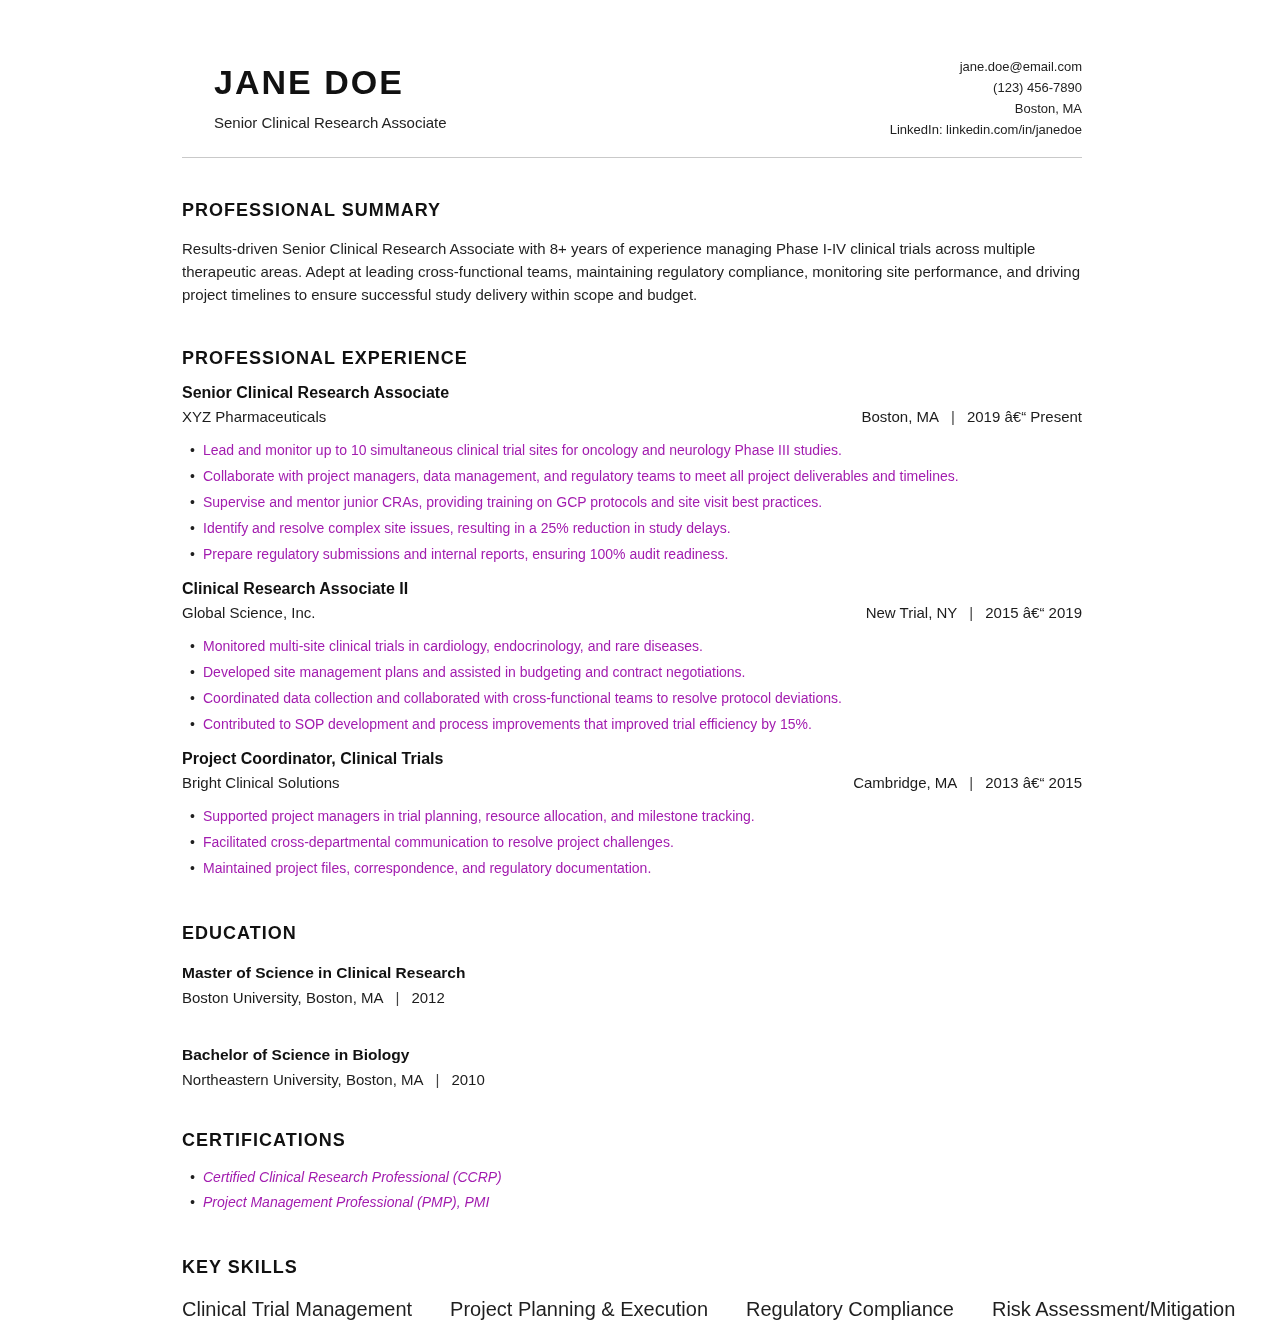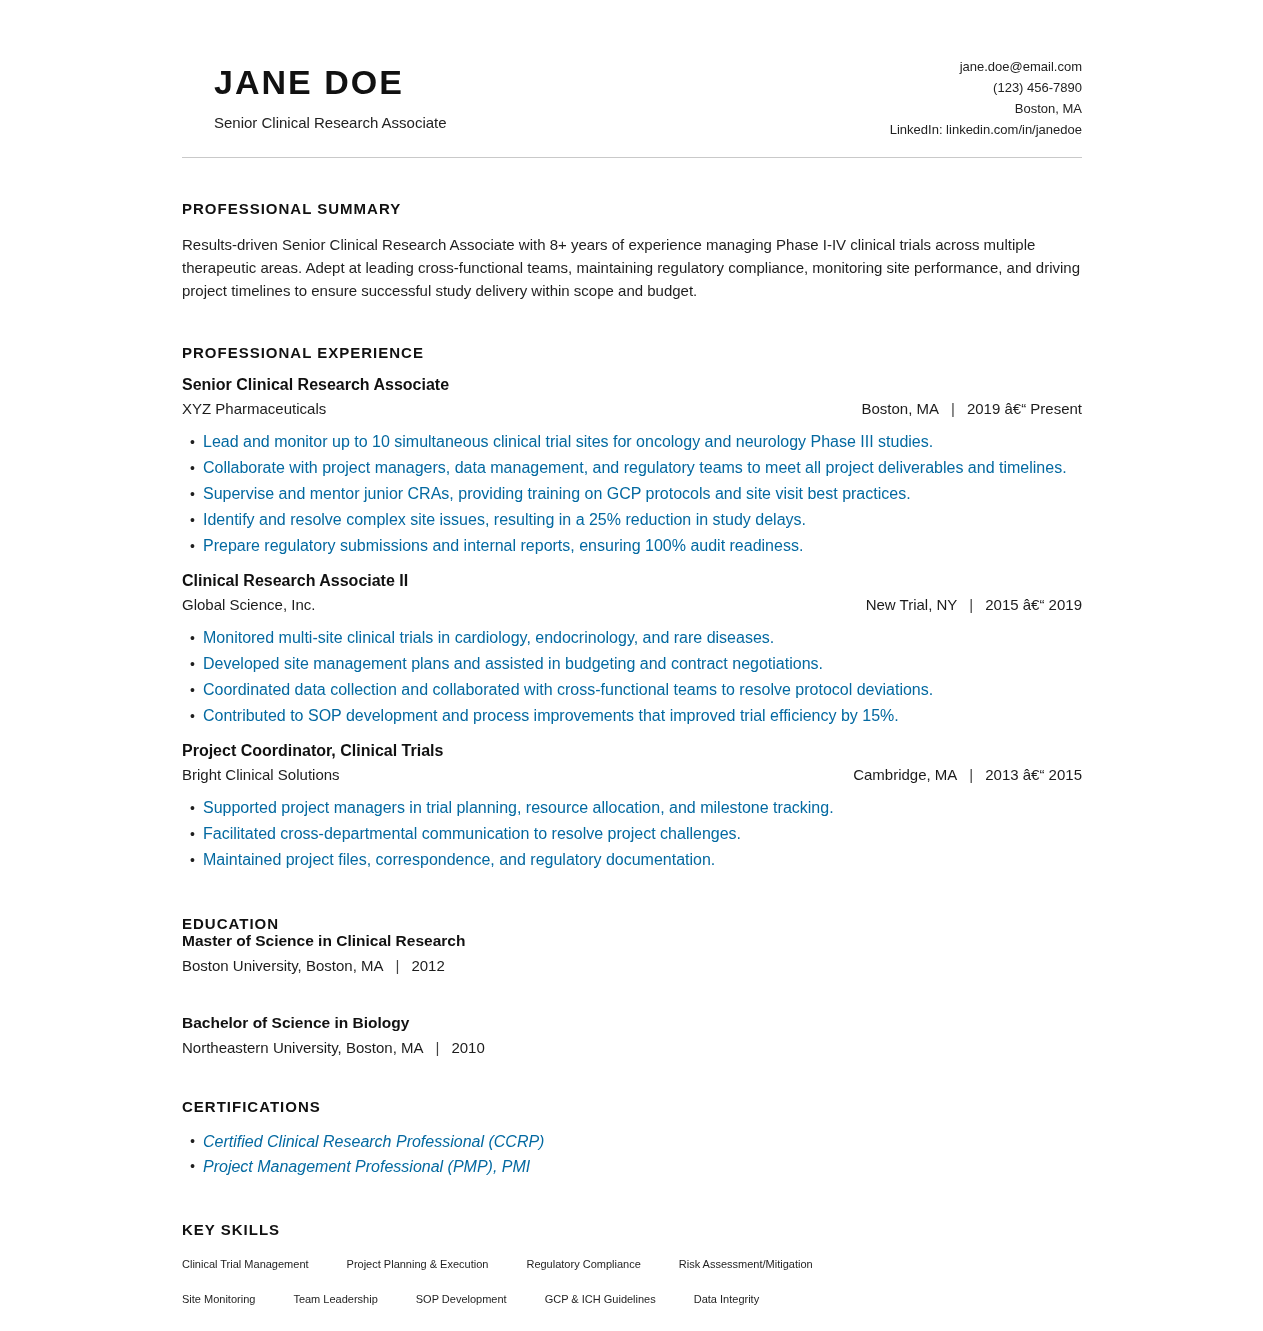--- a/index.html
+++ b/index.html
@@ -16,51 +16,51 @@
   .name {
     margin:8px 0 0 0; font-size:34px; font-weight:800; letter-spacing:2px;
     color:#111; line-height:1.1;
   }
   .subtitle { margin-top:13px; font-size:15px; color:#222; }
   .contact { text-align:right; font-size:13px; line-height:21px; color:#222; }
   .header-rule { border:none; border-top:1px solid #c9c9c9; margin:17px 0 0 0; }
 
   
   .section-heading {
-    margin:42px 0 0 0; font-size:15px; font-weight:700; letter-spacing:1px;
+    margin:42px 0 0 0; font-size:18px; font-weight:700; letter-spacing:1px;
     color:#111;
   }
   .summary-text { margin:16px 0 0 0; font-size:15px; line-height:23px; color:#1f1f1f; }
 
   
   .job { margin-top:15px; }
   .job + .job { margin-top:13px; }
   .job-title { margin:0; font-size:16px; font-weight:700; color:#111; }
   .job-meta { display:flex; justify-content:space-between; align-items:baseline; margin-top:6px; font-size:15px; }
   .job-right { white-space:nowrap; }
   .pipe { display:inline-block; margin:0 12px; color:#444; }
 
   ul.bullets { list-style:none; margin:12px 0 0 0; padding:0 0 0 8px; }
   ul.bullets li {
-    position:relative; padding-left:13px; font-size:16px; line-height:26px; color:#0369a1;
+    position:relative; padding-left:13px; font-size:14px; line-height:26px; color:#a21caf;
   }
   ul.bullets li::before { content:"\2022"; position:absolute; left:0; top:0; font-size:14px; color:#1f1f1f; }
 
   
-  .degree-block { }
+  .degree-block { margin-top:20px; }
   .degree-block + .degree-block { margin-top:40px; }
   .degree-title { margin:0; font-size:15.5px; font-weight:700; color:#111; }
   .degree-meta { margin-top:7px; font-size:15px; }
 
   
   #certifications ul.bullets { margin-top:14px;font-style:italic; }
   #certifications ul.bullets li { line-height:25px; }
 
   
-  .skills-row { display:flex; flex-wrap:nowrap; column-gap:38px; margin-top:23px; font-size:11px; }
+  .skills-row { display:flex; flex-wrap:nowrap; column-gap:38px; margin-top:23px; font-size:20px; }
   .skills-row:first-of-type { margin-top:20px; }
   .skill { white-space:nowrap; color:#1f1f1f; }
 </style>
 </head>
 <body>
 
 <div class="page">
 
   <div class="header-row">
     <div>

